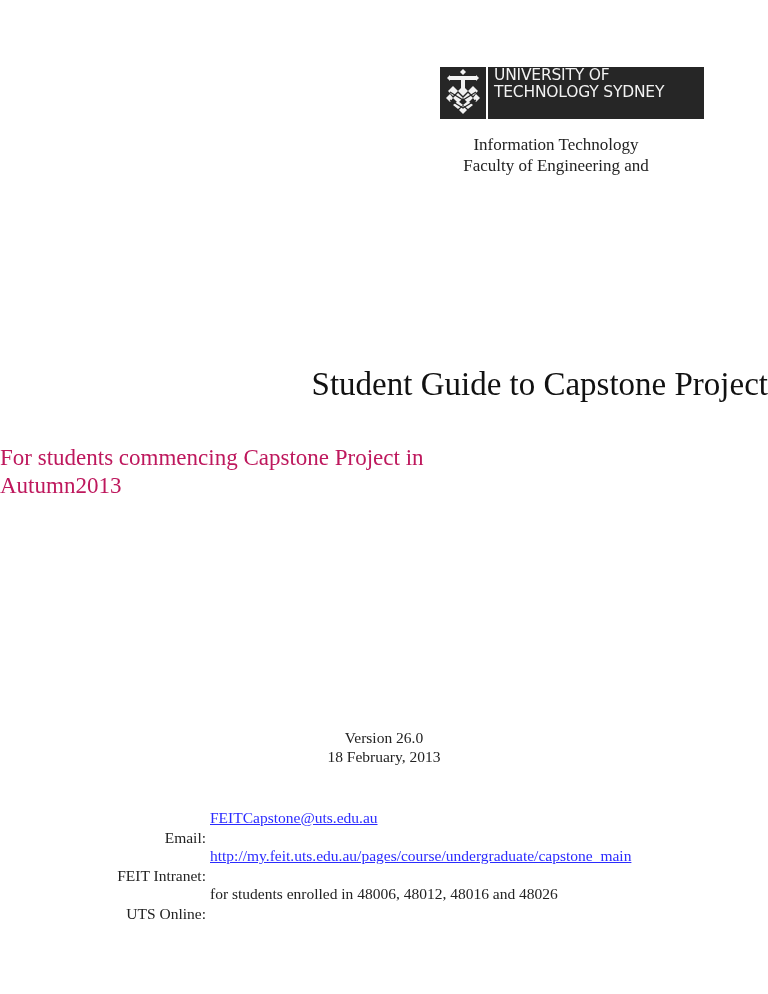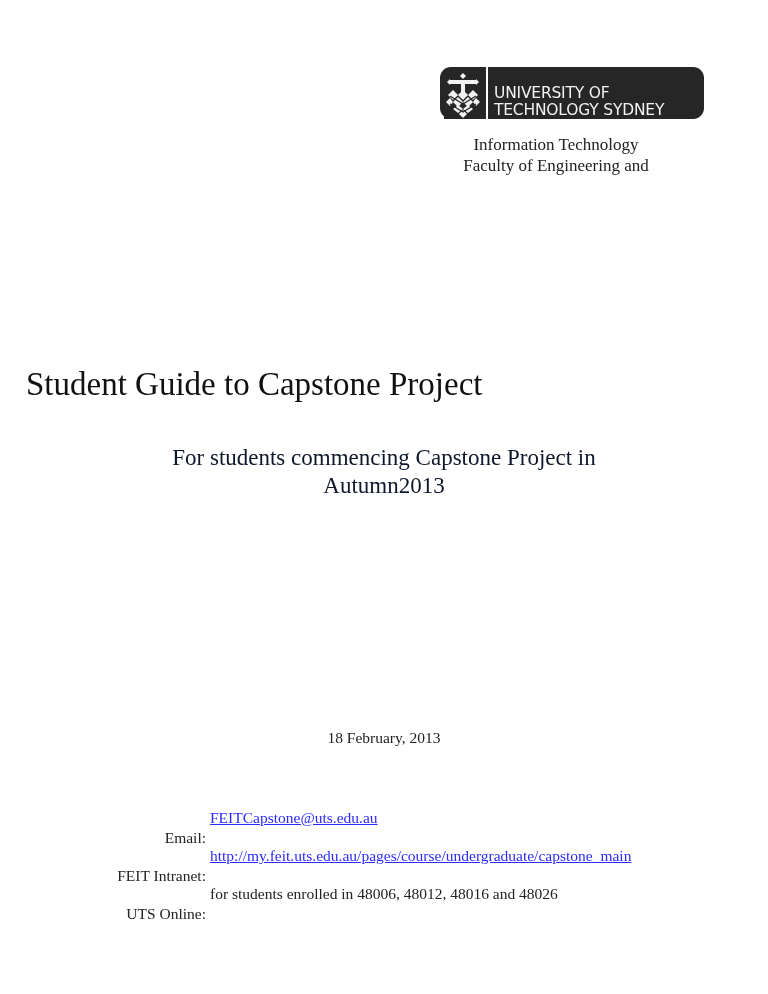--- a/index.html
+++ b/index.html
@@ -16,22 +16,21 @@
       color: #1a1a1a;
     }
     .logo {
       position: absolute;
       left: 440px;
       top: 67px;
       width: 264px;
       height: 52px;
       background: #262626;
       display: flex;
-      align-items: flex-end;
-      border-radius: 11px;
+      align-items: flex-start;
     }
     .logo-mark {
       width: 38px;
       height: 48px;
       margin-left: 4px;
       display: block;
     }
     .logo-divider {
       width: 2px;
       height: 52px;
@@ -56,36 +55,35 @@
       text-align: center;
       font-size: 17px;
       line-height: 21px;
       color: #222;
     }
     .title {
       position: absolute;
       left: 0;
       top: 364px;
       width: 768px;
-      text-align: left;
+      text-align: right;
       font-size: 33px;
       line-height: 40px;
       color: #111;
       padding-left: 26px;
       box-sizing: border-box;
     }
     .subtitle {
       position: absolute;
       left: 0;
       top: 444px;
       width: 768px;
-      text-align: center;
       font-size: 23px;
       line-height: 28px;
-      color: #0f172a;
+      color: #be185d;
     }
     .version {
       position: absolute;
       left: 0;
       top: 728px;
       width: 768px;
       text-align: center;
       font-size: 15.5px;
       line-height: 19px;
       color: #222;
@@ -155,20 +153,21 @@
 </div>
 
 <div class="title">Student Guide to Capstone Project</div>
 
 <div class="subtitle">
   <div>For students commencing Capstone Project in</div>
   <div>Autumn2013</div>
 </div>
 
 <div class="version">
+  <div>Version 26.0</div>
   <div>18 February, 2013</div>
 </div>
 
 <div class="contacts">
   <div class="contact-row">
     <div class="contact-label">Email:</div>
     <div class="contact-value">
       <a class="link">FEITCapstone@uts.edu.au</a>
     </div>
   </div>

